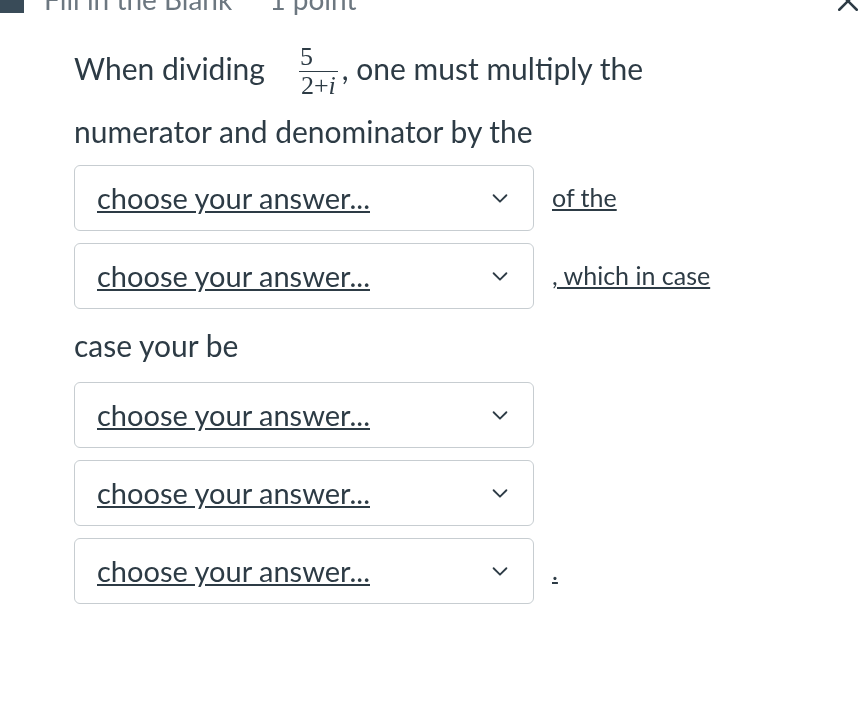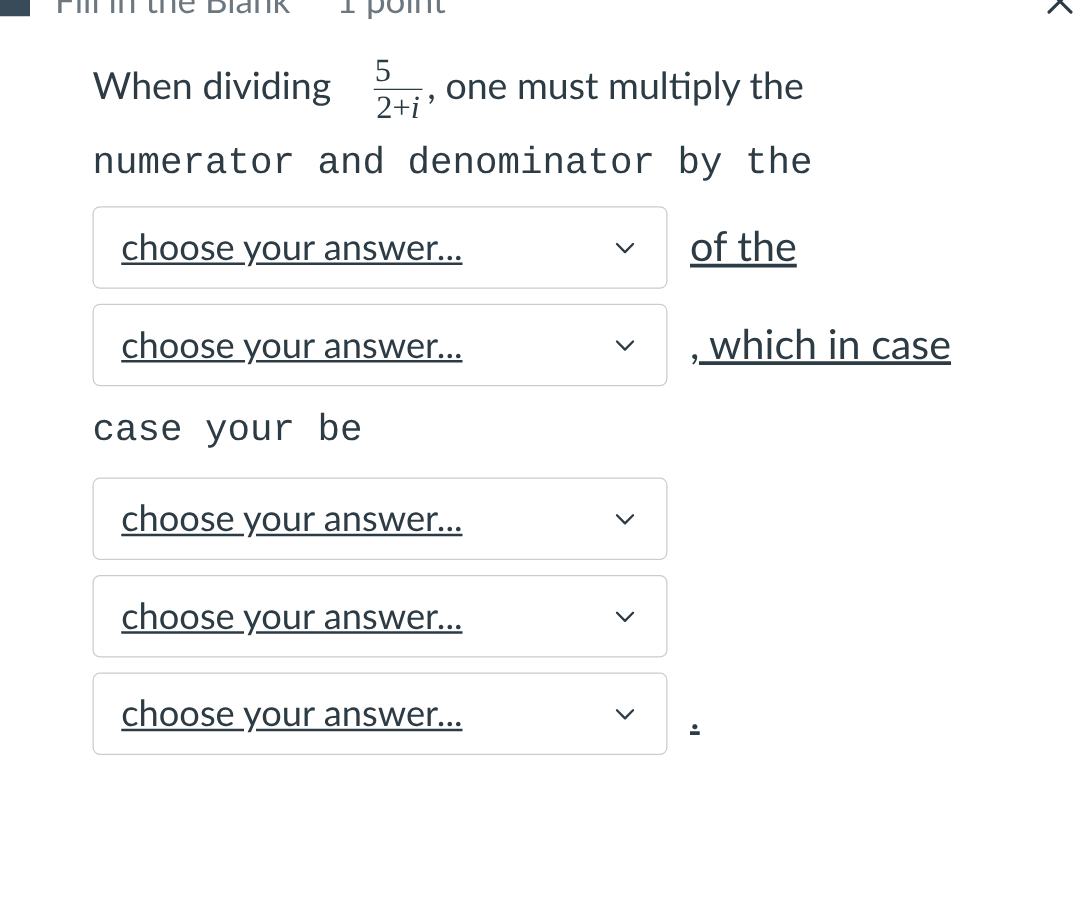--- a/index.html
+++ b/index.html
@@ -108,26 +108,25 @@
     .dropdown-text {
       flex: 1;
     }
     .chevron {
       width: 22px;
       height: 22px;
       flex-shrink: 0;
     }
     .after-drop {
       margin-left: 18px;
-      font-size: 33px;
+      font-size: 25px;
       white-space: nowrap;
     }
     .plain-row {
       margin: 8px 0 6px 0;
-      font-family: Liberation Mono, monospace;
     }
     .close-x svg {
       width: 30px;
       height: 30px;
     }
     .first-dropdown-wrap {
       margin-top: 8px;
     }
   </style>
 </head>

